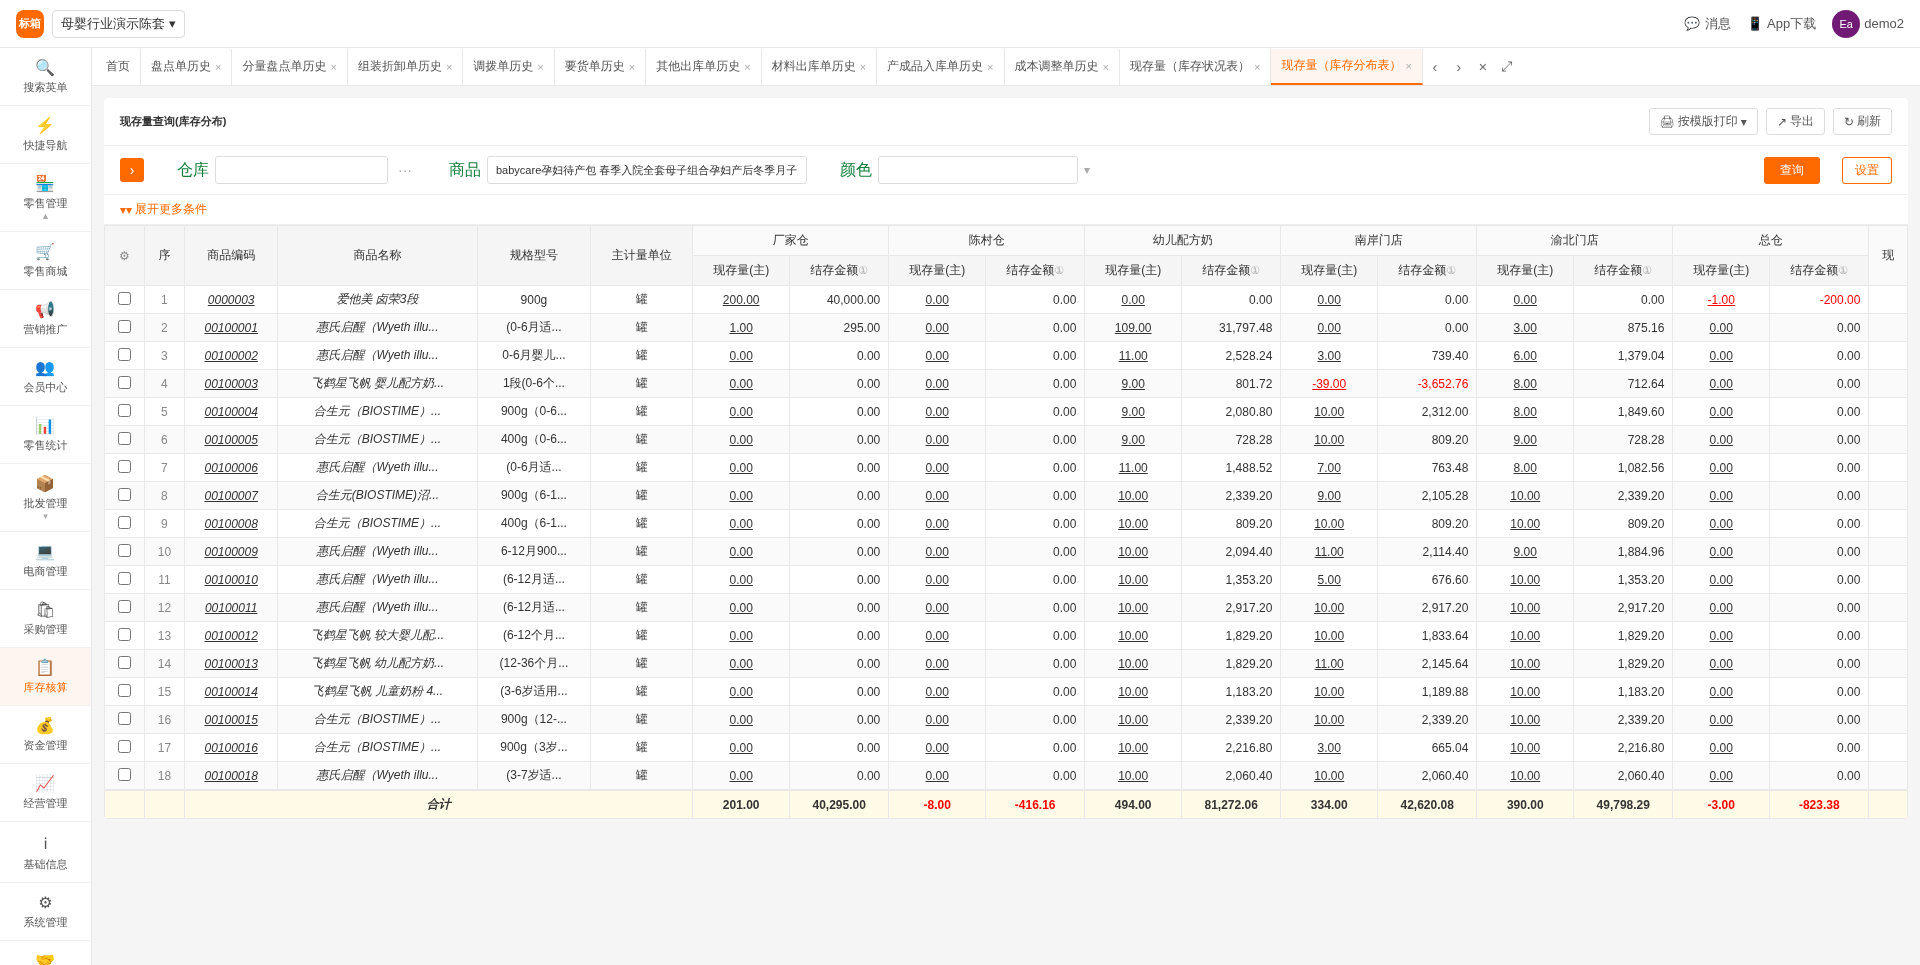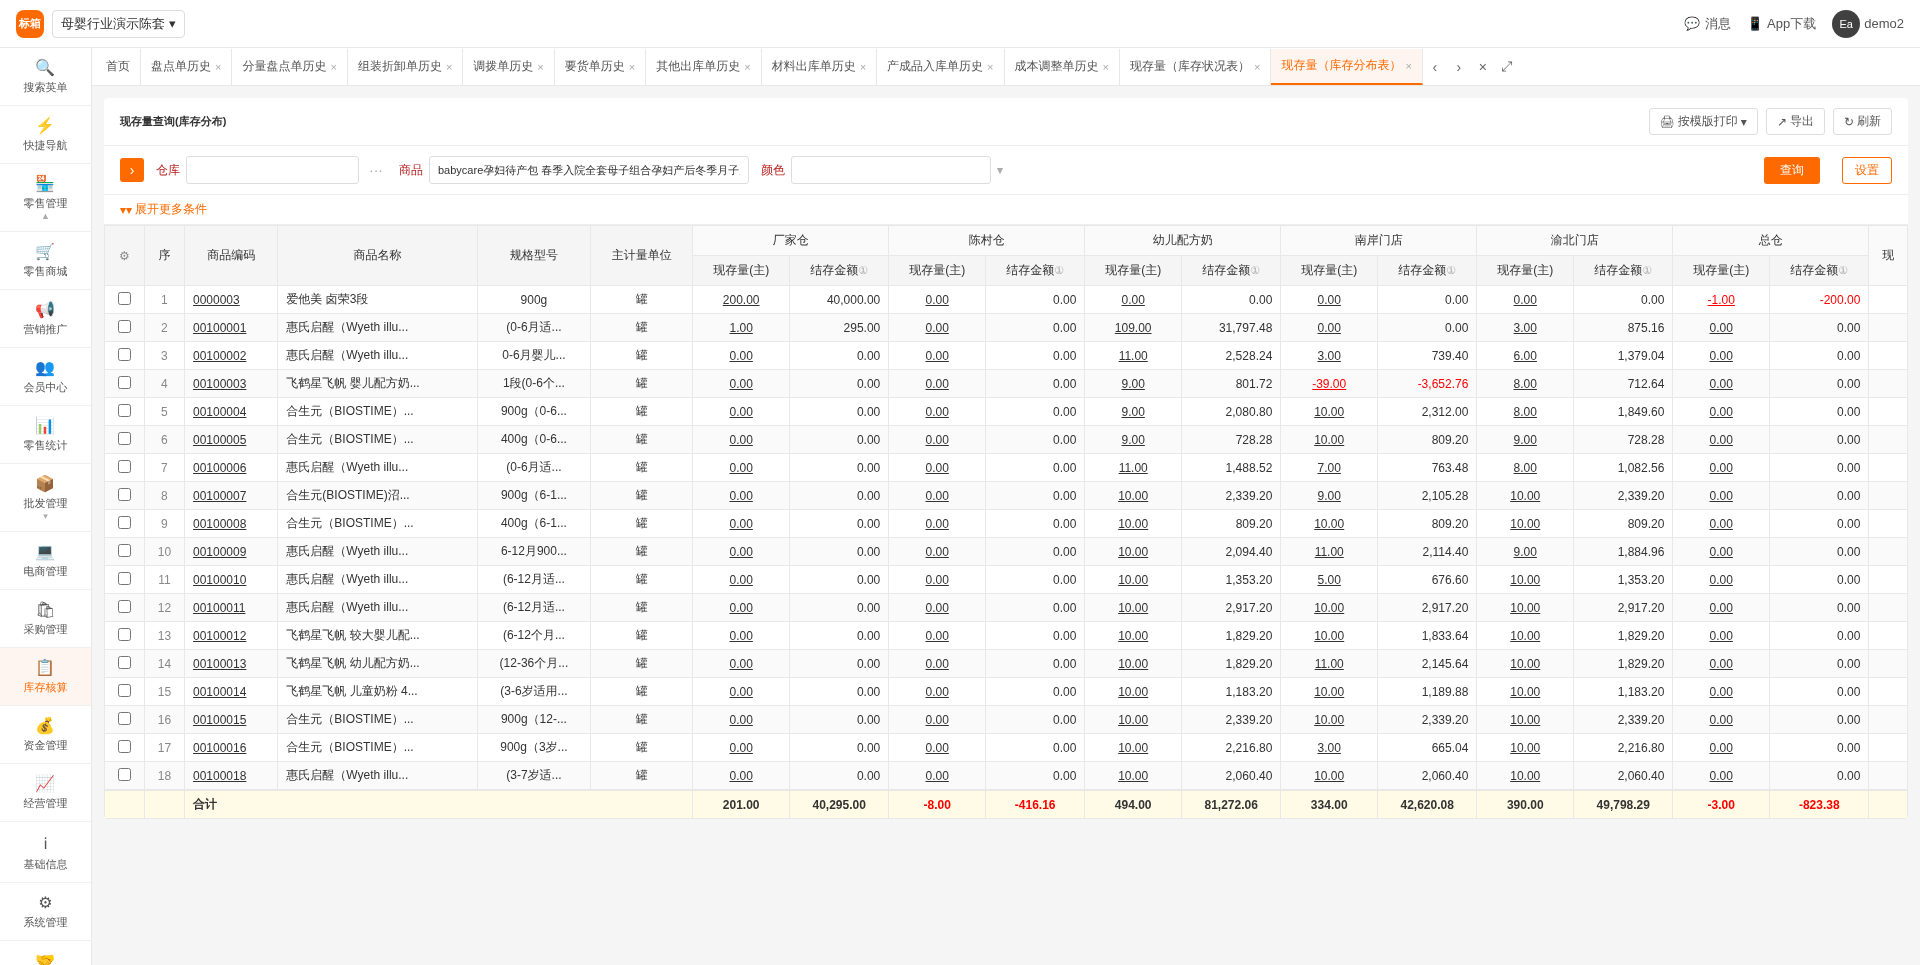--- a/index.html
+++ b/index.html
@@ -17,21 +17,21 @@
       position: fixed;
       top: 0; left: 0; right: 0;
       z-index: 100;
     }
     .top-bar-left { display: flex; align-items: center; gap: 8px; }
     .logo-area { display: flex; align-items: center; gap: 6px; }
     .logo-icon { width: 28px; height: 28px; background: #ff6a00; border-radius: 8px; display: flex; align-items: center; justify-content: center; color: #fff; font-size: 11px; font-weight: bold; }
     .company-selector { display: flex; align-items: center; gap: 4px; font-size: 13px; color: #333; cursor: pointer; padding: 4px 8px; border: 1px solid #ddd; border-radius: 4px; }
     .top-bar-right { display: flex; align-items: center; gap: 16px; font-size: 13px; color: #555; }
     .top-right-item { display: flex; align-items: center; gap: 4px; cursor: pointer; }
-    .avatar { width: 28px; height: 28px; border-radius: 50%; background: #404040; display: flex; align-items: center; justify-content: center; color: #fff; font-size: 11px; }
+    .avatar { width: 28px; height: 28px; border-radius: 50%; background: #701a75; display: flex; align-items: center; justify-content: center; color: #fff; font-size: 11px; }
 
     
     .layout { display: flex; margin-top: 48px; height: calc(100vh - 48px); }
     
     
     .sidebar {
       width: 92px;
       background: #fff;
       border-right: 1px solid #e8e8e8;
       display: flex;
@@ -121,21 +121,21 @@
     .filter-area {
       background: #fff;
       padding: 10px 16px;
       display: flex;
       align-items: center;
       gap: 12px;
       flex-wrap: wrap;
       border-bottom: 1px solid #eee;
     }
     .filter-item { display: flex; align-items: center; gap: 6px; }
-    .filter-label { color: #b91c1c; font-size: 12px; white-space: nowrap; }
+    .filter-label { color: #15803d; font-size: 16px; white-space: nowrap; margin-left: 21px; }
     .filter-input {
       border: 1px solid #ddd;
       border-radius: 3px;
       padding: 4px 8px;
       font-size: 12px;
       color: #333;
       min-width: 80px;
       height: 28px;
     }
     .filter-input-wide {
@@ -209,21 +209,21 @@
       z-index: 2;
     }
     th.group-header { background: #fafafa; font-weight: normal; }
     td {
       border: 1px solid #e8e8e8;
       padding: 5px 8px;
       text-align: center;
       white-space: nowrap;
     }
     tr:nth-child(even) td { background: #fafafa; }
-    td.text-left { text-align: left; }
+    td.text-left { text-align: center; font-style: italic; }
     td.number { text-align: right; }
     td.underline { text-decoration: underline; cursor: pointer; color: #333; }
     td.red { color: #f00; }
     .gear-icon { color: #888; cursor: pointer; }
     .footer-row td { background: #fffbe6 !important; font-weight: bold; border-top: 2px solid #e8e8e8; }
     .row-num { color: #888; }
     
     
     ::-webkit-scrollbar { width: 6px; height: 6px; }
     ::-webkit-scrollbar-thumb { background: #ccc; border-radius: 3px; }

